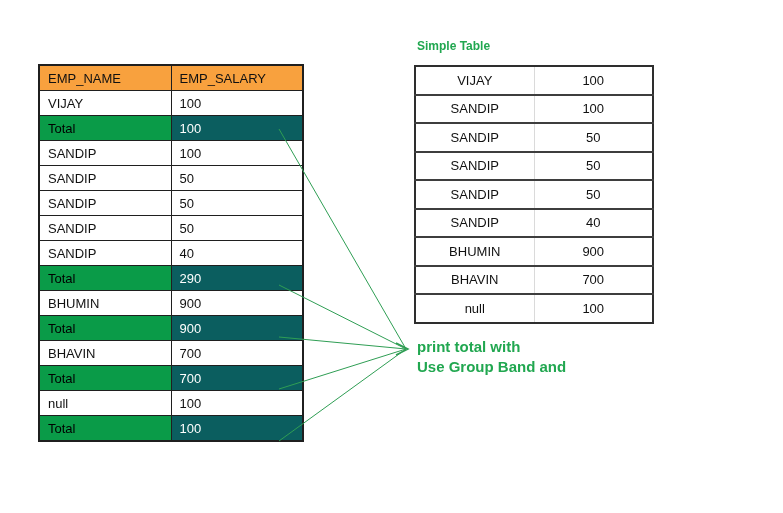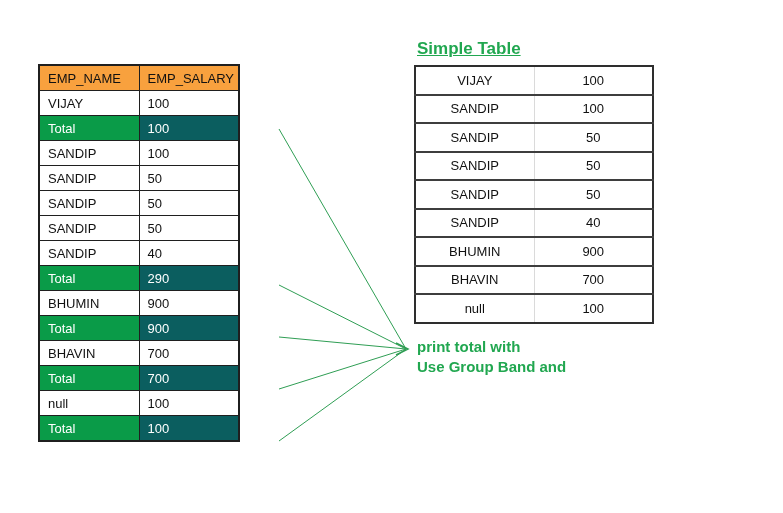--- a/index.html
+++ b/index.html
@@ -2,36 +2,36 @@
 <html style="--header-orange: #F8A13E; --total-green: #0A9B48; --total-teal: #0B5E5F; --accent: #21A750; --border-dark: #1F1F1F;"><head>
 <meta charset="utf-8">
 <style>
   html,body{margin:0;padding:0;background:#ffffff;}
   .stage{
     position:relative;width:783px;height:513px;background:#ffffff;overflow:hidden;
     font-family:"Liberation Sans", sans-serif;color:#111;
   }
   
   table.left-table{
-    position:absolute;left:38px;top:64px;width:202px;
+    position:absolute;left:38px;top:64px;width:266px;
     border-collapse:collapse;table-layout:fixed;
     border:2px solid var(--border-dark,#1f1f1f);
   }
   table.left-table th, table.left-table td{
     border:1px solid var(--border-dark,#1f1f1f);
     height:24px;font-size:13px;font-weight:normal;
     text-align:left;padding:0 0 0 8px;white-space:nowrap;overflow:hidden;
   }
   table.left-table th{background:var(--header-orange,#f8a13e);}
-  table.left-table td.total-name{background:var(--total-green,#0a9b48);color:#ffffff;}
+  table.left-table td.total-name{background:var(--total-green,#0a9b48);color:#000000;}
   table.left-table td.total-salary{background:var(--total-teal,#0b5e5f);color:#ffffff;}
   
   .right-title{
     position:absolute;left:417px;top:39px;
-    font-size:17px;font-weight:bold;color:var(--accent,#21a750);text-decoration:underline;
+    font-size:12px;font-weight:bold;color:var(--accent,#21a750);
   }
   table.right-table{
     position:absolute;left:414px;top:65px;width:240px;
     border-collapse:collapse;table-layout:fixed;
     border:2px solid #2e2e2e;
   }
   table.right-table td{
     height:24.5px;font-size:13px;text-align:center;white-space:nowrap;
     border-top:2px solid #3e3e3e;
   }

